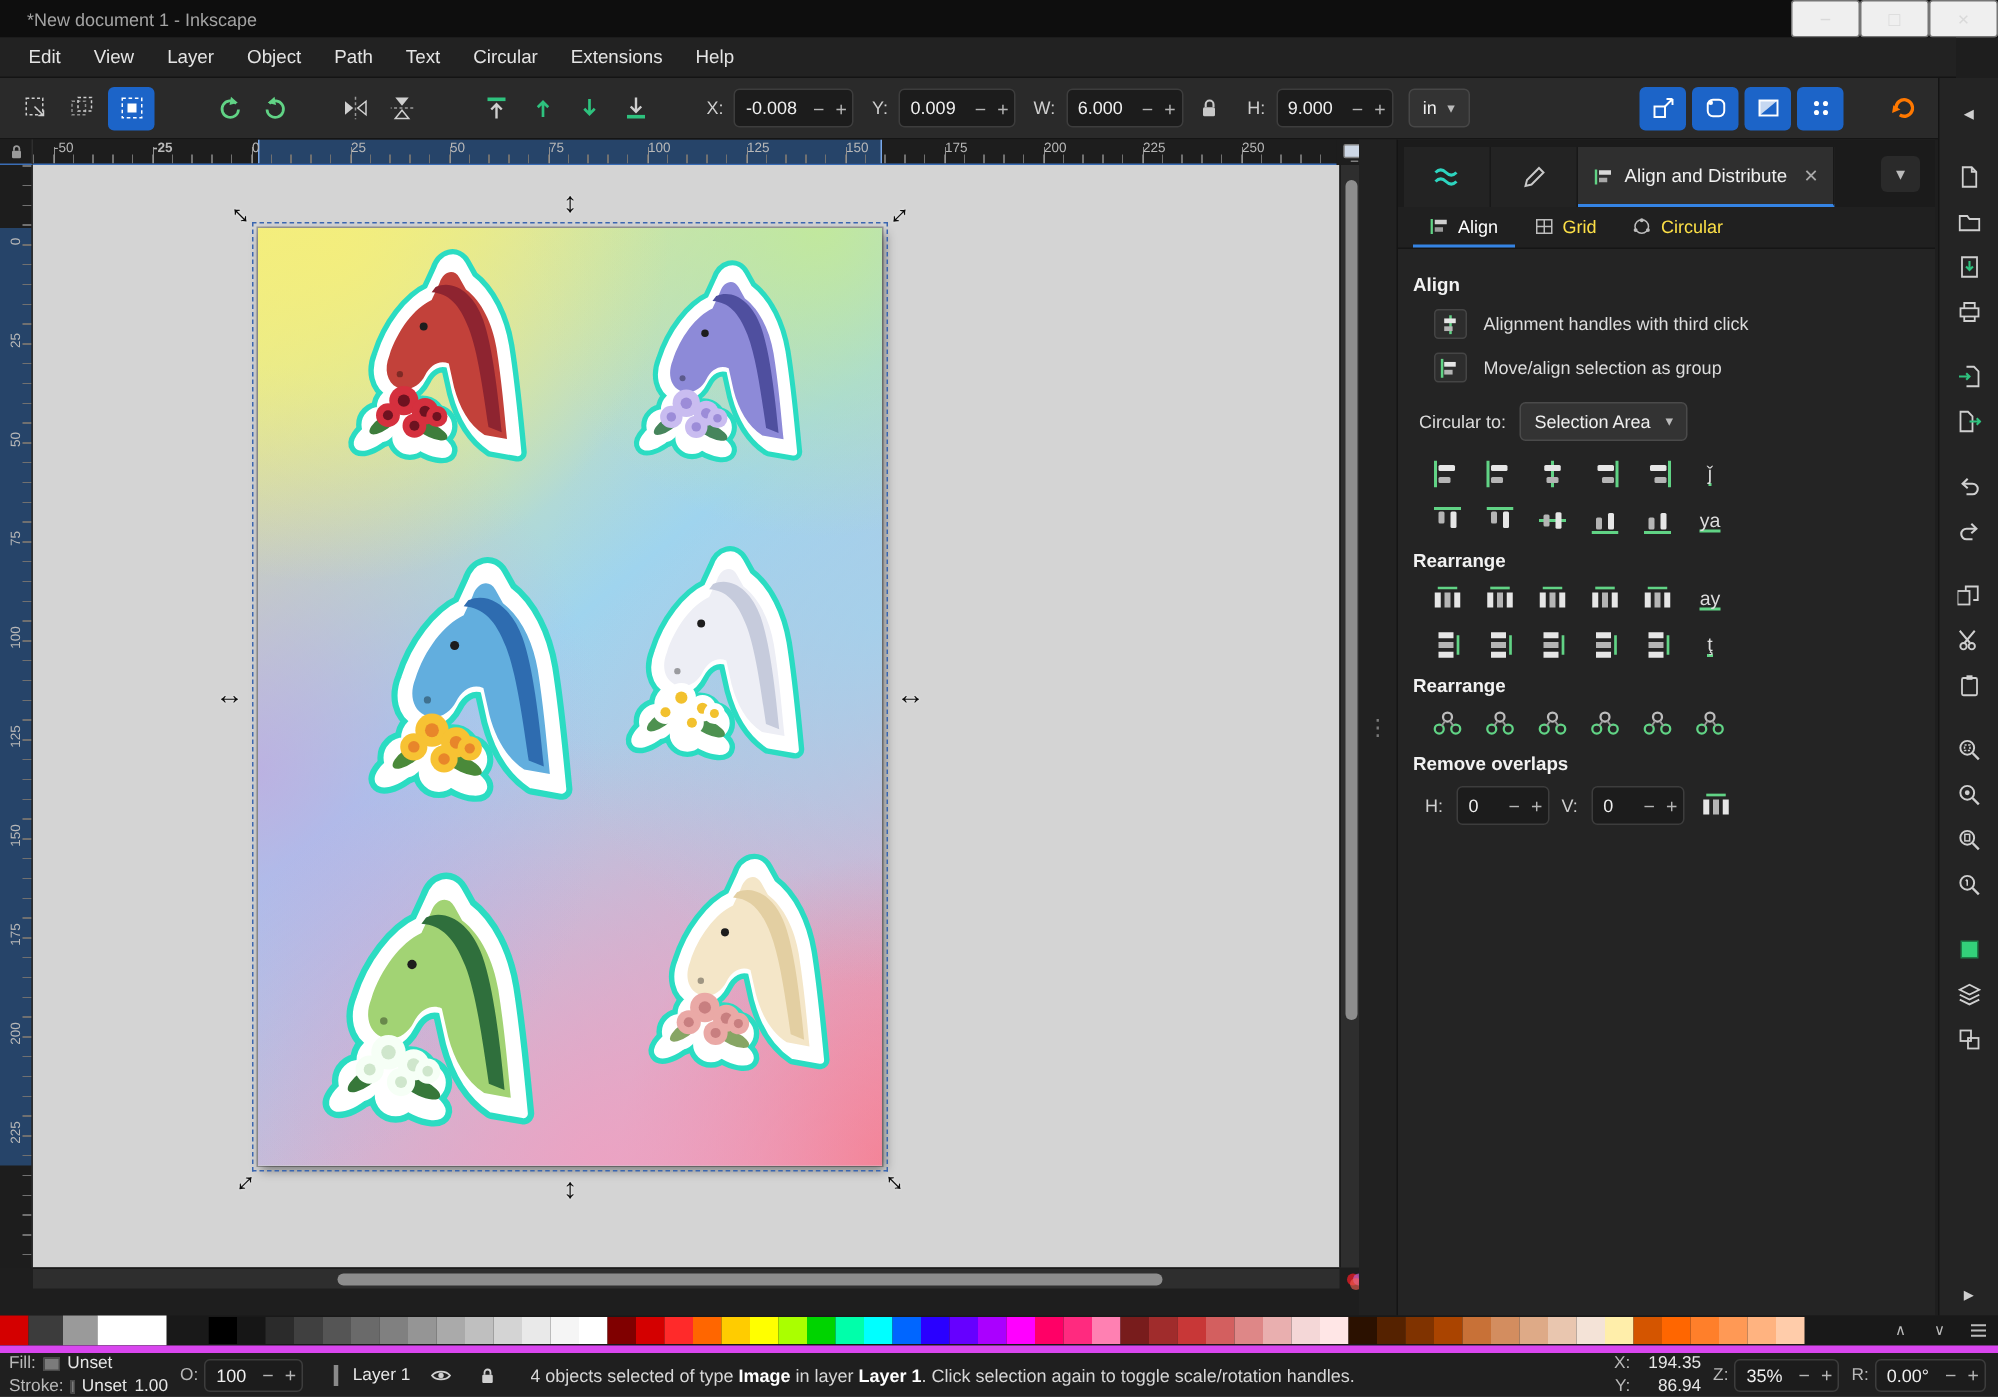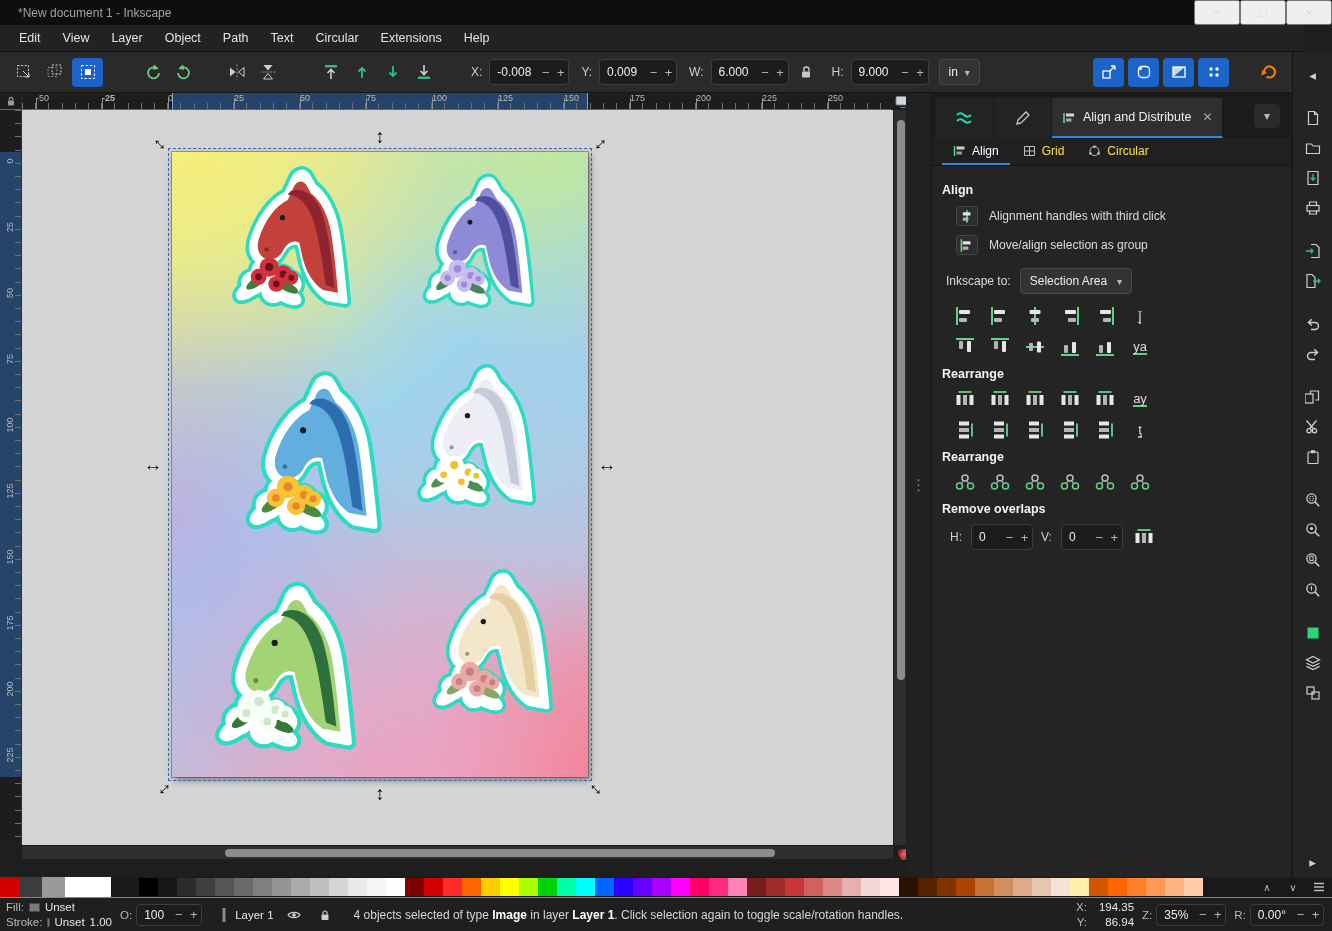--- a/index.html
+++ b/index.html
@@ -95,21 +95,21 @@
 .rspace{flex:1}
 
 
 .palette{position:absolute;left:0;top:877px;width:1332px;height:20px;background:#191919;display:flex;align-items:center}
 .pal-special{height:20px;flex:0 0 auto}
 .pal-colors{display:flex;height:18px;margin-left:28px;overflow:hidden;flex:1}
 .swatch{width:19px;height:18px;flex:0 0 auto}
 .pal-ctl{width:26px;height:18px;display:flex;align-items:center;justify-content:center;color:#bbb;font-size:10px;background:transparent;border:none;flex:0 0 auto}
 
 
-.statusbar{position:absolute;left:0;top:897px;width:1332px;height:34px;background:#1f1f1f;border-top:1px solid #d946ef;display:flex;align-items:center;font-size:11.5px}
+.statusbar{position:absolute;left:0;top:897px;width:1332px;height:34px;background:#1f1f1f;border-top:5px solid #d946ef;display:flex;align-items:center;font-size:11.5px}
 .fs-block{width:112px;padding-left:6px;line-height:15px}
 .fs-row{display:flex;gap:5px;align-items:center}
 .fs-lab{color:#b9b9b9}.fs-val{color:#e6e6e6}
 .fs-sw{width:11px;height:9px;background:#7b7b7b;border:1px solid #4a4a4a;display:inline-block}
 .o-block{display:flex;align-items:center;gap:4px;margin-left:8px}
 .layer-block{display:flex;align-items:center;gap:9px;margin-left:20px}
 .layer-name{color:#e8e8e8}
 .msg{flex:1;margin-left:18px;color:#d6d6d6;font-size:12px;white-space:nowrap;overflow:hidden}
 .msg b{color:#fff}
 .coords{line-height:15px;text-align:right;margin-right:8px}
@@ -685,21 +685,21 @@
         <span class="opt-icon">
             <svg width="14" height="13" viewBox="0 0 20 18">
               <line x1="2" y1="0" x2="2" y2="18" stroke="#61d385" stroke-width="2.4"></line>
               <rect x="4" y="3" width="11" height="4.5" fill="#e6e6e6"></rect>
               <rect x="4" y="10.5" width="8" height="4.5" fill="#b4b4b4"></rect>
             </svg>
           </span>
         <span class="opt-label">Move/align selection as group</span>
       </div>
       <div class="rel-row">
-        <span class="opt-label">Inkscape to:</span>
+        <span class="opt-label">Circular to:</span>
         <div class="dd">
           <span>Selection Area</span>
           <span style="font-size:10px;color:#bbb">▾</span>
         </div>
       </div>
       <div class="btn-grid">
         <button class="ali">
             <svg width="20" height="18" viewBox="0 0 20 18" style="">
               <line x1="2" y1="0" x2="2" y2="18" stroke="#61d385" stroke-width="2"></line>
               <rect x="4" y="3" width="11" height="4" rx="1" fill="#e6e6e6"></rect>

